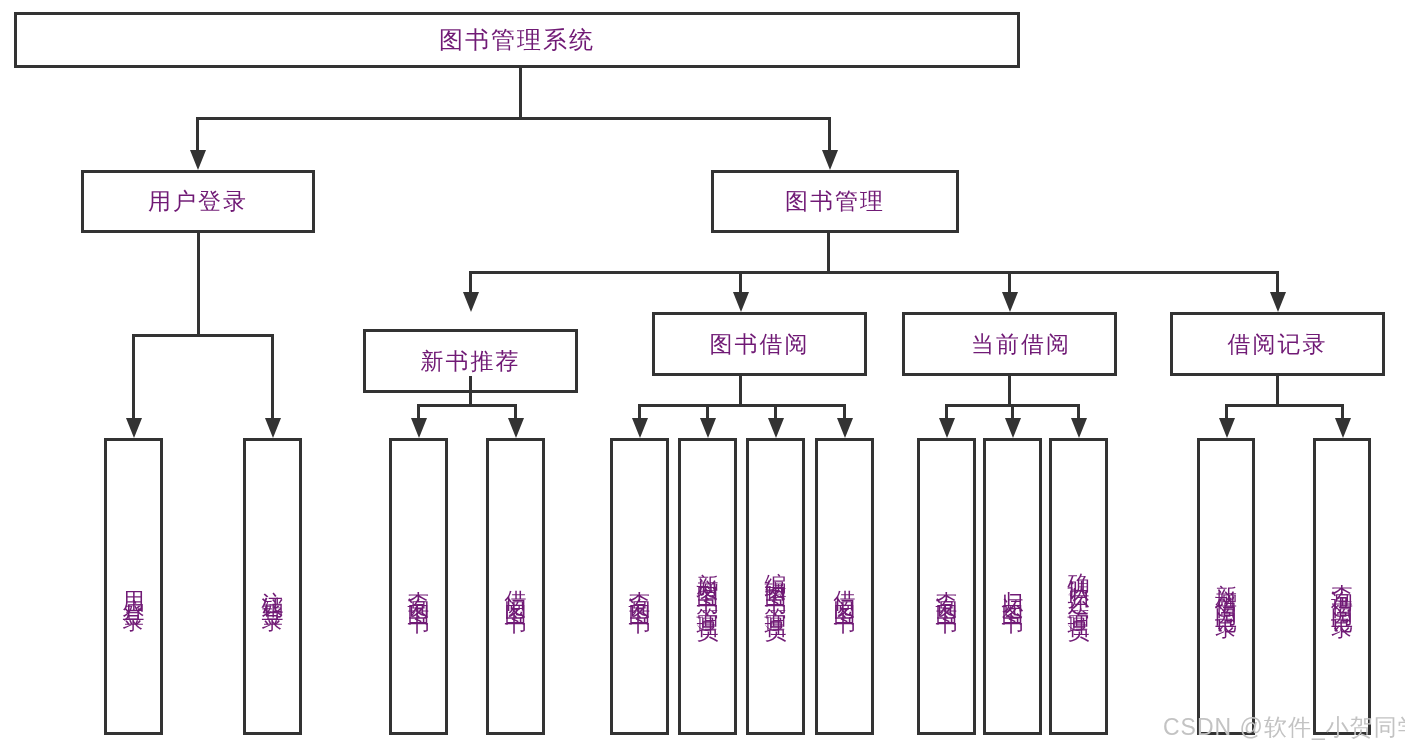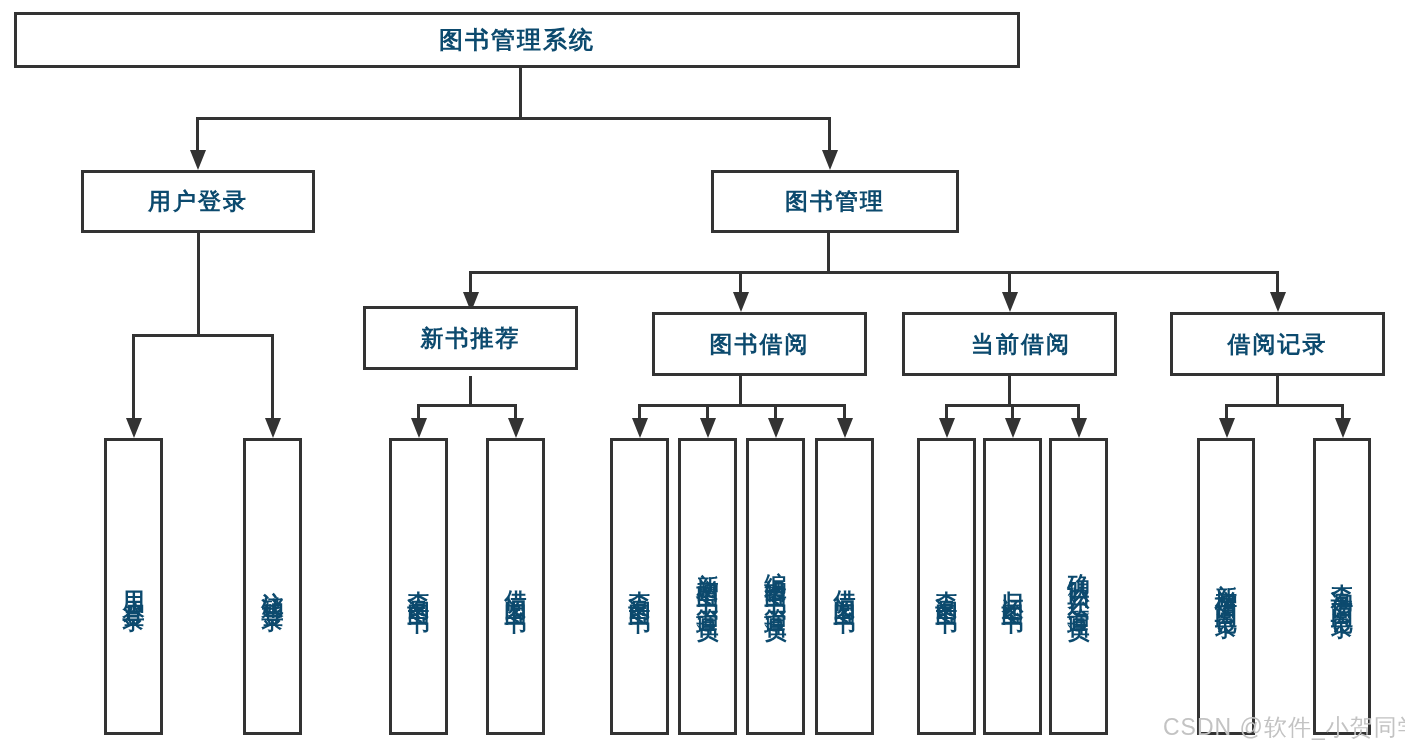--- a/index.html
+++ b/index.html
@@ -4,22 +4,21 @@
 <style>
   html,body { margin:0; padding:0; background:#ffffff; }
   #canvas {
     position:relative; width:1405px; height:747px; background:#ffffff;
     font-family:"Liberation Sans","DejaVu Sans",sans-serif; overflow:hidden;
   }
   .box {
     position:absolute; box-sizing:border-box;
     border:3px solid #333333; background:#ffffff;
     display:flex; align-items:center; justify-content:center;
-    color:#0c4a6e;
-    font-weight:bold;
+    color:#701a75;
   }
   .box .lbl { white-space:nowrap; }
   .root-box  .lbl { font-size:24px; letter-spacing:2px; }
   .h-box     .lbl { font-size:23px; letter-spacing:2px; }
   .v-box     .lbl {
     writing-mode:vertical-rl; text-orientation:mixed;
     font-size:22px; letter-spacing:7px; white-space:normal;
     line-height:1;
   }
   .hline, .vline {
@@ -66,21 +65,21 @@
   <div class="arrow" style="left:132px; top:336px; height:82px;"></div>
   <div class="arrow" style="left:271px; top:336px; height:82px;"></div>
 
   <div class="vline" style="left:827px; top:233px; height:41px;"></div>
   <div class="hline" style="left:469px; top:271px; width:810px;"></div>
   <div class="arrow" style="left:469px; top:273px; height:19px;"></div>
   <div class="arrow" style="left:739px; top:273px; height:19px;"></div>
   <div class="arrow" style="left:1008px; top:273px; height:19px;"></div>
   <div class="arrow" style="left:1276px; top:273px; height:19px;"></div>
 
-  <div class="box h-box" style="left:363px; top:306px; width:215px; height:64px;align-items:center;">
+  <div class="box h-box" style="left:363px; top:329px; width:215px; height:64px;align-items:center;">
     <span class="lbl">新书推荐</span>
   </div>
   <div class="box h-box" style="left:652px; top:312px; width:215px; height:64px;">
     <span class="lbl">图书借阅</span>
   </div>
   <div class="box h-box" style="left:902px; top:312px; width:215px; height:64px;padding-left:23px;">
     <span class="lbl">当前借阅</span>
   </div>
   <div class="box h-box" style="left:1170px; top:312px; width:215px; height:64px;">
     <span class="lbl">借阅记录</span>

